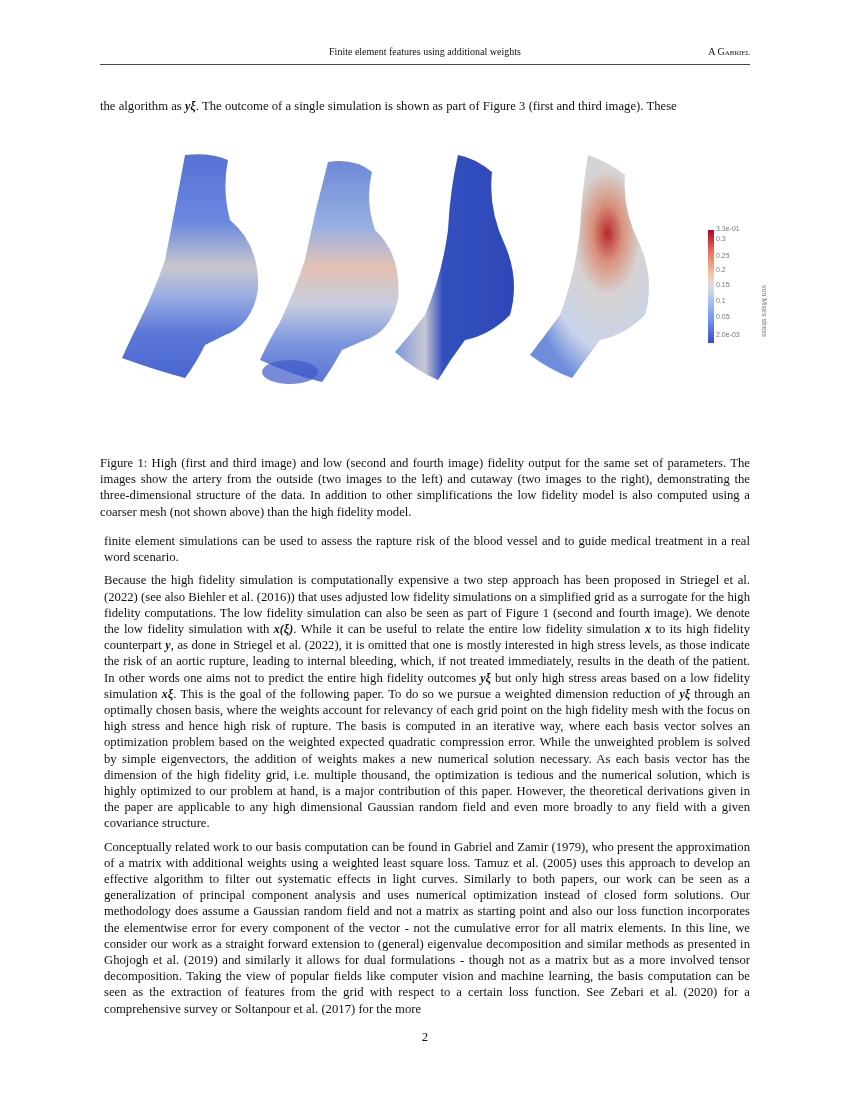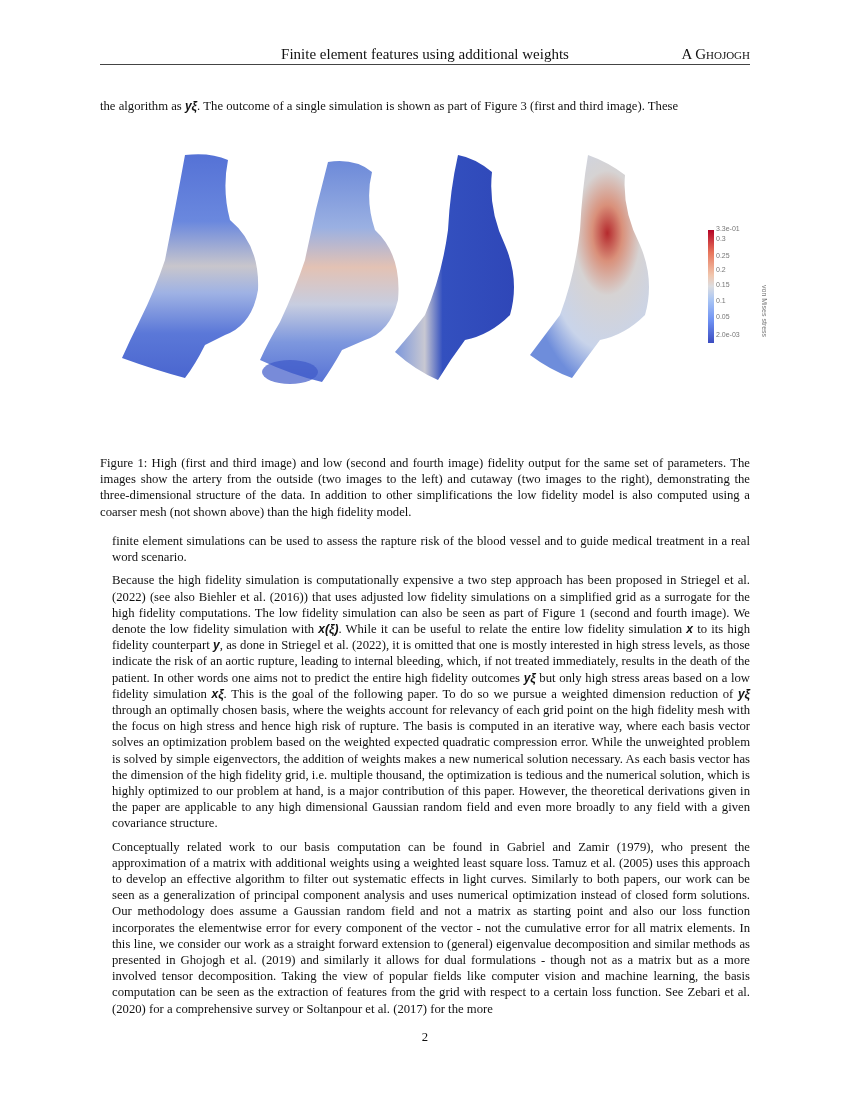--- a/index.html
+++ b/index.html
@@ -1,42 +1,42 @@
 <!DOCTYPE html>
 <html><head>
 <meta charset="utf-8">
 <style>
   html, body { margin: 0; padding: 0; background: #ffffff; }
   body { width: 850px; height: 1100px; position: relative; overflow: hidden;
          font-family: "Liberation Serif", "DejaVu Serif", serif; color: #111; }
   .header { position: absolute; left: 100px; top: 46px; width: 650px; height: 20px;
-            font-size: 15px; }
+            font-size: 10px; }
   .header .title { position: absolute; left: 0; right: 0; top: 0; text-align: center; }
   .header .right { position: absolute; right: 0; top: 0; font-variant: small-caps; }
   .header-rule { position: absolute; left: 100px; top: 64px; width: 650px; height: 1px; background: #444; }
   .text { position: absolute; left: 100px; width: 650px; font-size: 12.7px; line-height: 16.2px;
           text-align: justify; }
-  .text p { margin: 0 0 7px 12px; }
-  .math { font-style: italic; font-weight: bold; font-family: Liberation Sans, sans-serif; font-size: 12px; }
+  .text p { margin: 0 0 7px 4px; }
+  .math { font-style: italic; font-weight: bold; font-family: Liberation Serif, serif; font-size: 12px; }
   .figure { position: absolute; left: 110px; top: 150px; width: 690px; height: 245px; }
   .colorbar { position: absolute; left: 708px; top: 230px; width: 6px; height: 113px;
               background: linear-gradient(to bottom, #b40426, #e8765c 20%, #f1c6ad 40%, #dcdde1 50%, #a9c5f4 62%, #6f92f3 80%, #3b4cc0); }
   .cb-labels { position: absolute; left: 716px; top: 225px; font-family: "Liberation Sans", sans-serif;
                font-size: 7px; color: #777; line-height: 1; }
   .cb-labels span { position: absolute; left: 0; white-space: nowrap; }
   .cb-title { position: absolute; left: 768px; top: 285px; transform: rotate(90deg); transform-origin: left top;
               font-family: "Liberation Sans", sans-serif; font-size: 7px; color: #777; white-space: nowrap; }
   .page-num { position: absolute; left: 0; width: 850px; top: 1030px; text-align: center; font-size: 12.7px; }
 </style>
 </head>
 <body>
 
 <div class="header">
   <span class="title">Finite element features using additional weights</span>
-  <span class="right">A Ghojogh</span>
+  <span class="right">A Gabriel</span>
 </div>
 <div class="header-rule"></div>
 
 <div class="text" style="top:98px;">
   <span>the algorithm as </span><span class="math">yξ</span><span>. The outcome of a single simulation is shown as part of Figure 3 (first and third image). These</span>
 </div>
 
 <div class="figure">
   <svg width="690" height="245" viewBox="0 0 690 245">
     <defs>

